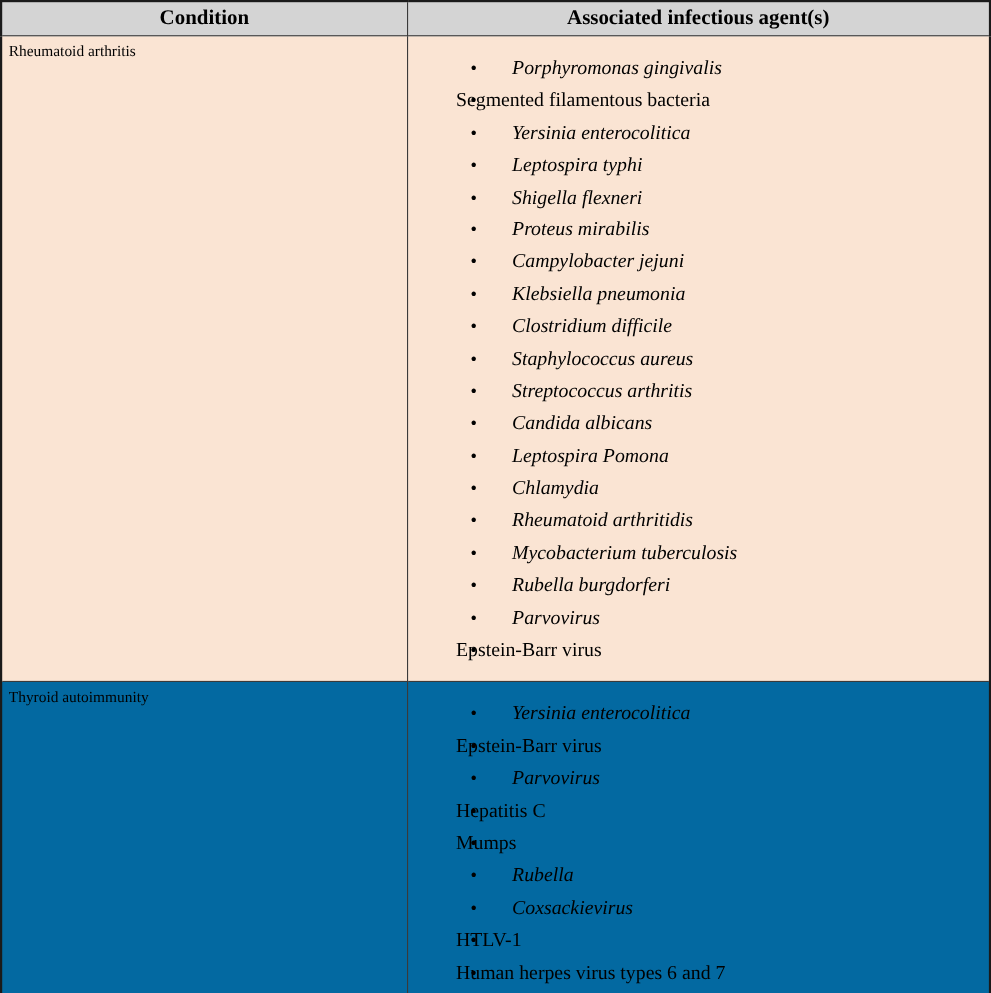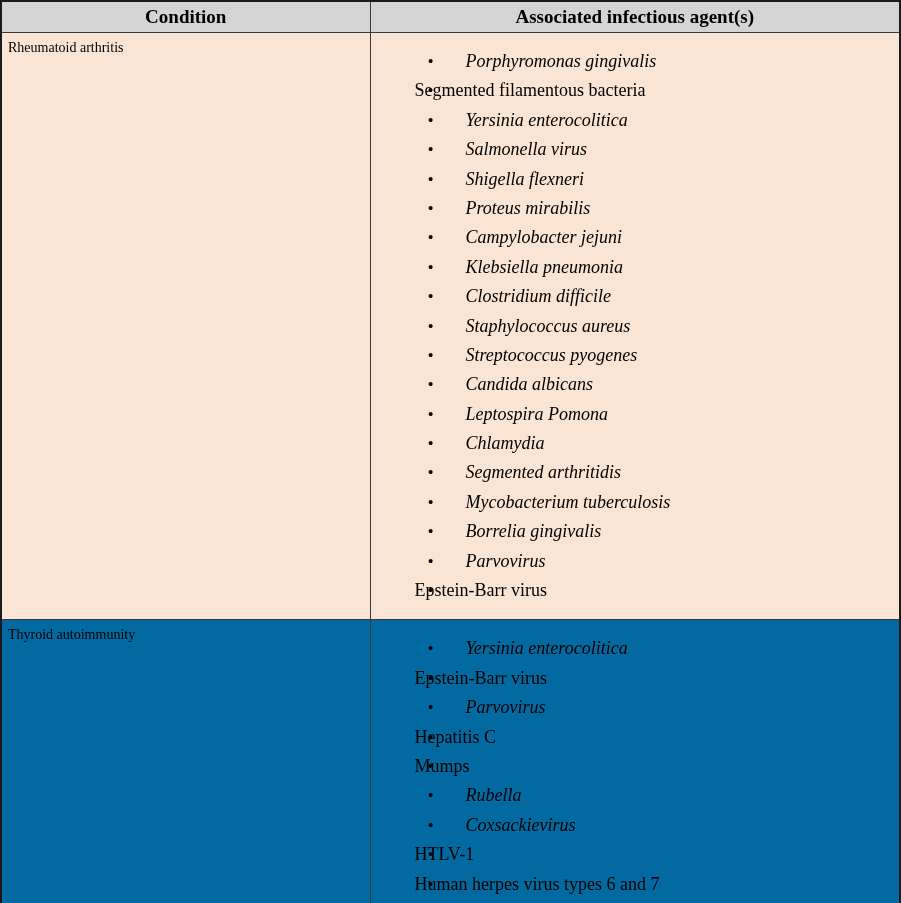--- a/index.html
+++ b/index.html
@@ -110,34 +110,34 @@
     <tbody>
       <tr class="row-ra">
         <td class="cell-condition">
           <div class="condition-label">Rheumatoid arthritis</div>
         </td>
         <td class="cell-agents">
           <ul class="agent-list">
               <li class="italic">Porphyromonas gingivalis</li>
               <li class="roman">Segmented filamentous bacteria</li>
               <li class="italic">Yersinia enterocolitica</li>
-              <li class="italic">Salmonella virus</li>
+              <li class="italic">Leptospira typhi</li>
               <li class="italic">Shigella flexneri</li>
               <li class="italic">Proteus mirabilis</li>
               <li class="italic">Campylobacter jejuni</li>
               <li class="italic">Klebsiella pneumonia</li>
               <li class="italic">Clostridium difficile</li>
               <li class="italic">Staphylococcus aureus</li>
-              <li class="italic">Streptococcus pyogenes</li>
+              <li class="italic">Streptococcus arthritis</li>
               <li class="italic">Candida albicans</li>
               <li class="italic">Leptospira Pomona</li>
               <li class="italic">Chlamydia</li>
-              <li class="italic">Segmented arthritidis</li>
+              <li class="italic">Rheumatoid arthritidis</li>
               <li class="italic">Mycobacterium tuberculosis</li>
-              <li class="italic">Borrelia gingivalis</li>
+              <li class="italic">Rubella burgdorferi</li>
               <li class="italic">Parvovirus</li>
               <li class="roman">Epstein-Barr virus</li>
             </ul>
         </td>
       </tr>
       <tr class="row-thy last-row">
         <td class="cell-condition">
           <div class="condition-label">Thyroid autoimmunity</div>
         </td>
         <td class="cell-agents">

